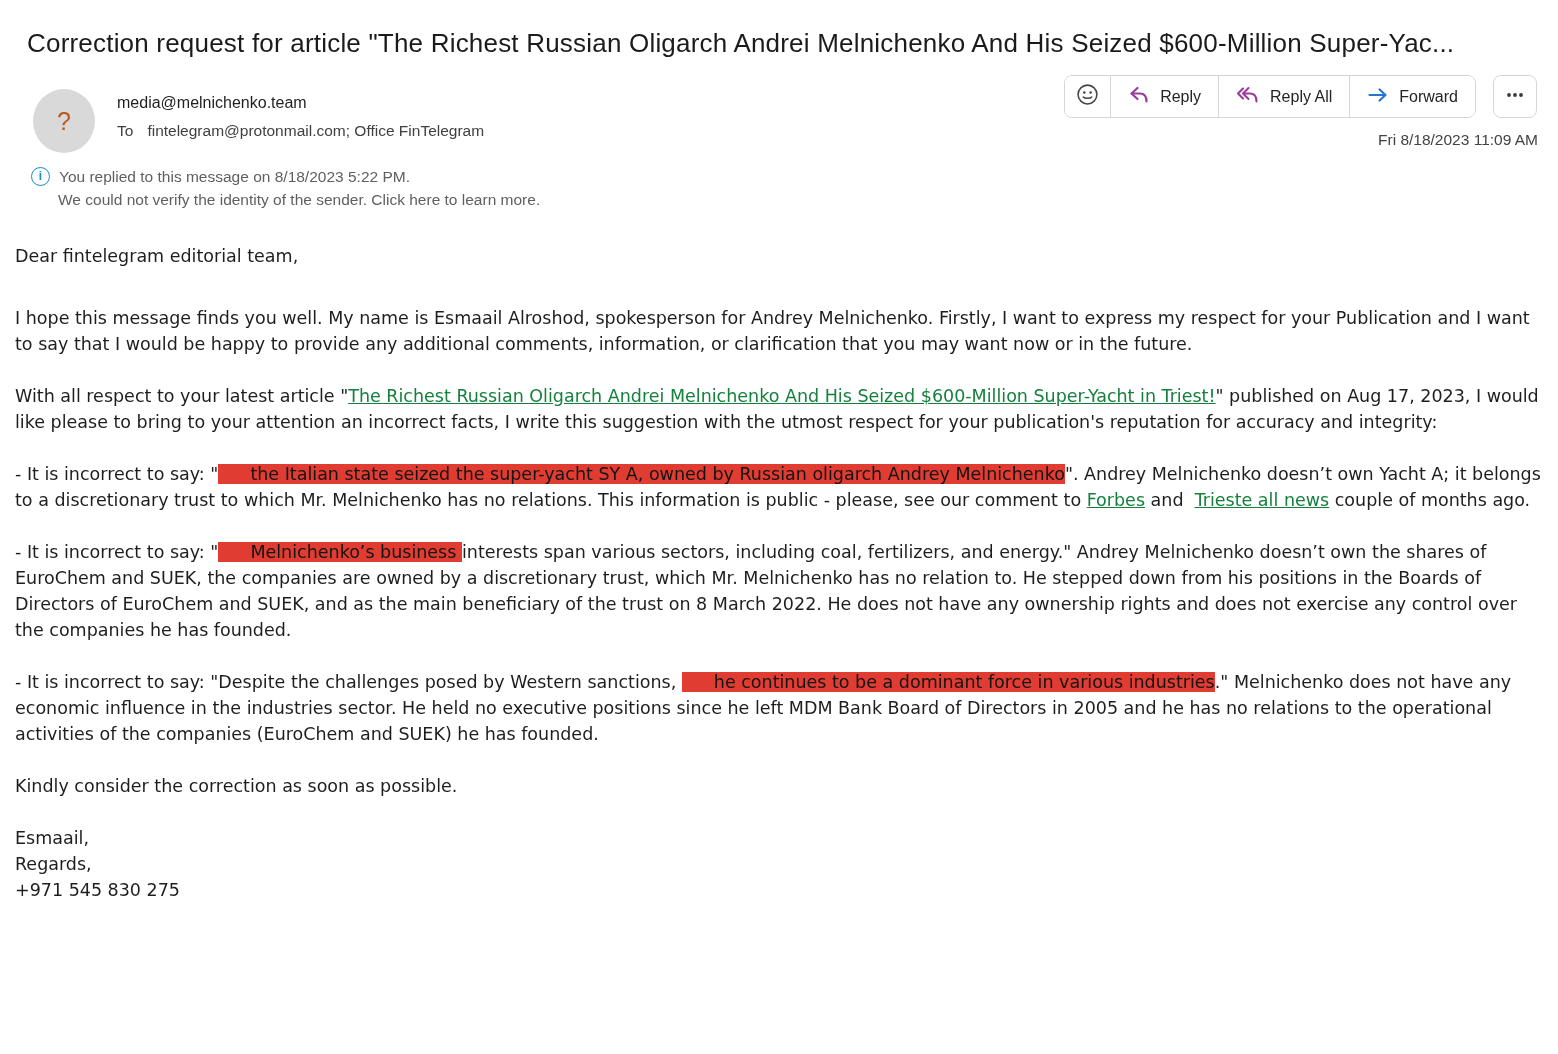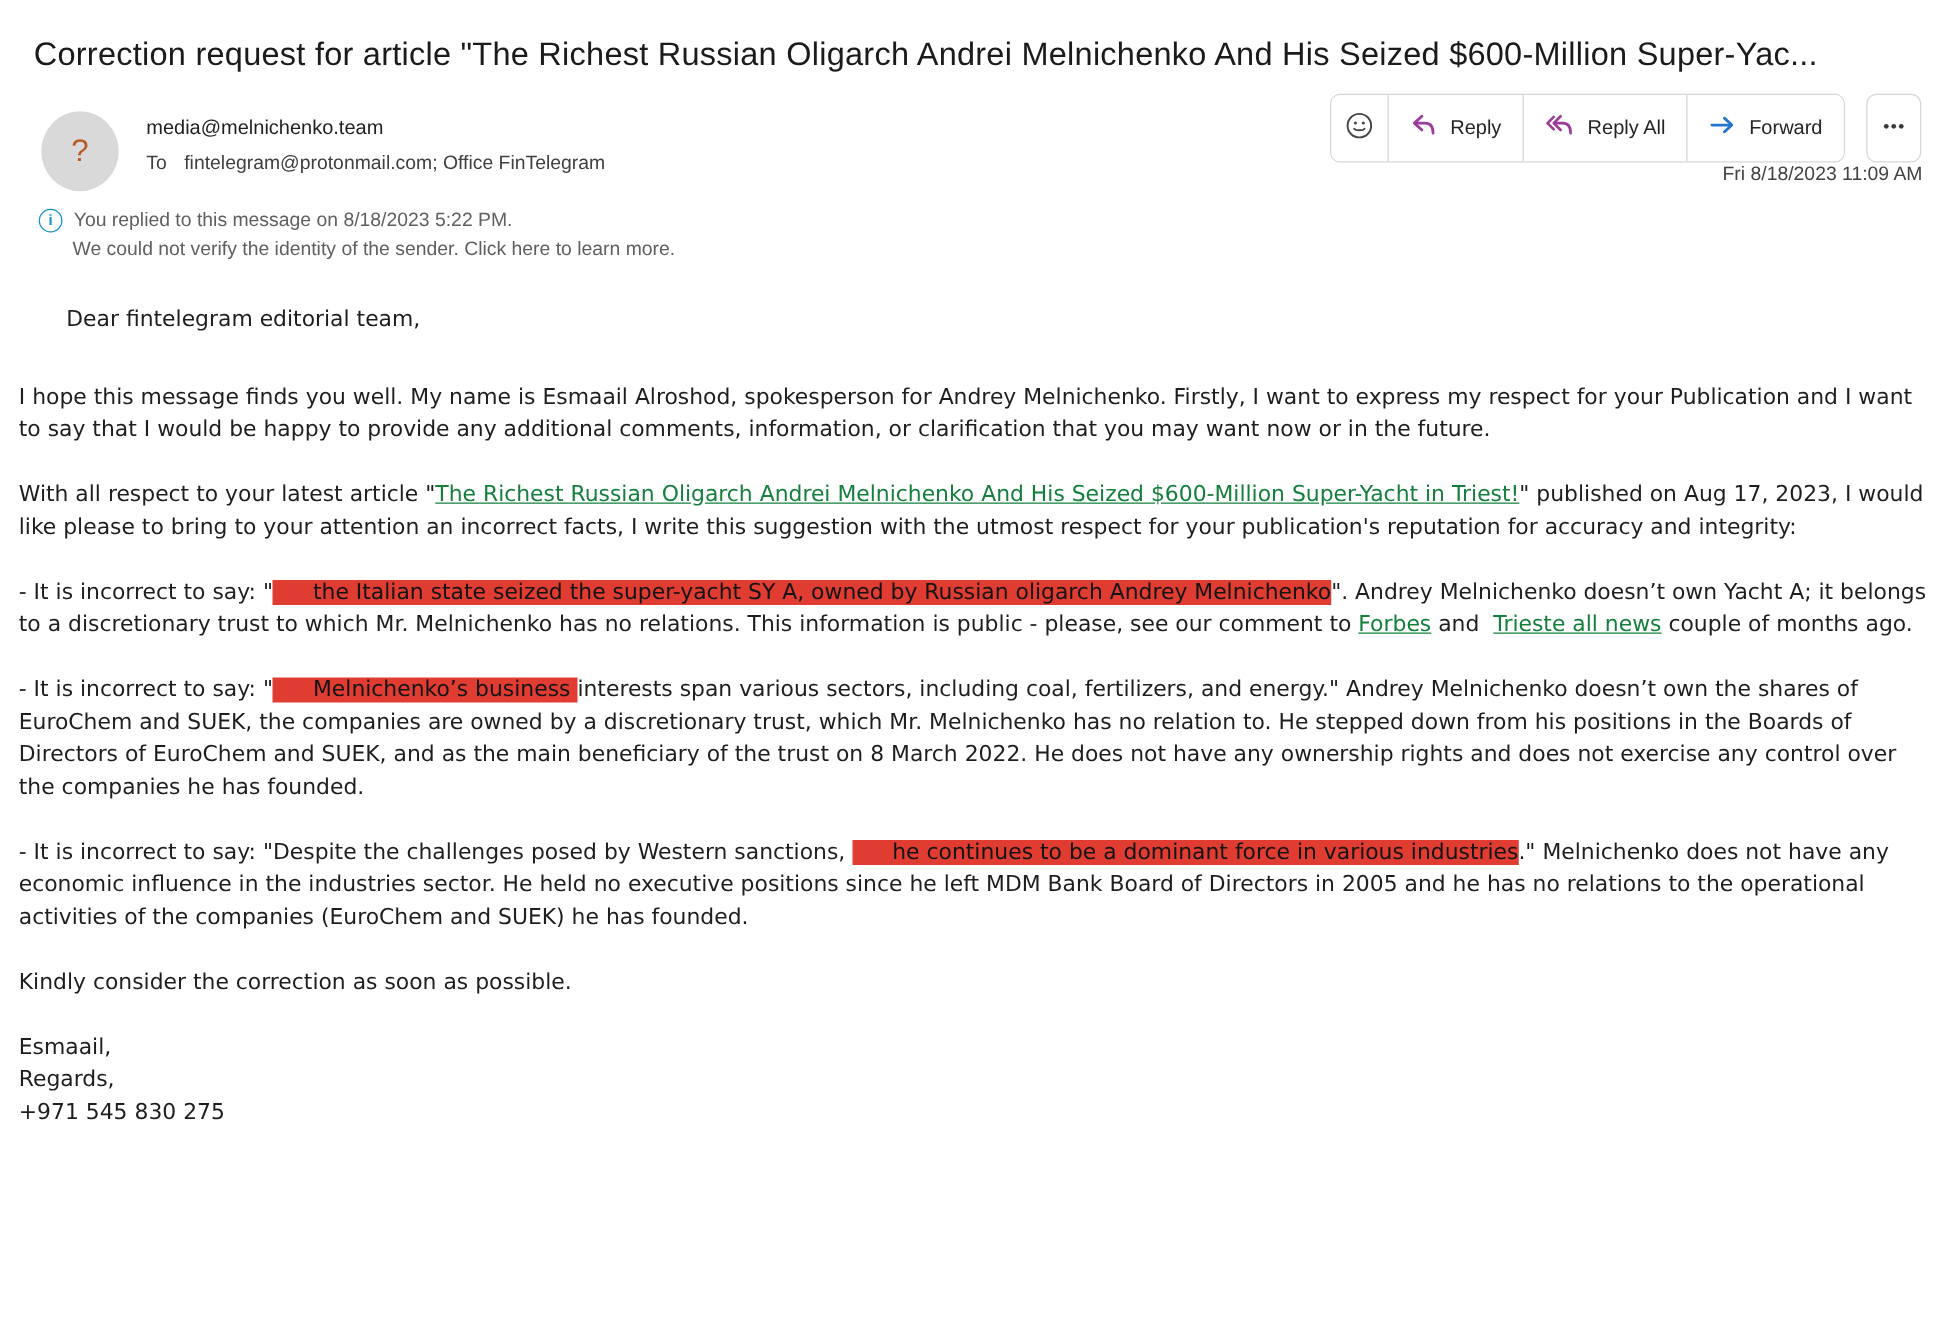--- a/index.html
+++ b/index.html
@@ -17,21 +17,21 @@
     background:#d9d9d9; border-radius:50%;
     display:flex; align-items:center; justify-content:center;
     font-size:25px; color:#b85a25; font-weight:400;
   }
   .sender-block { position:absolute; left:117px; top:94px; }
   .sender-name { font-size:16px; color:#1f1f1f; }
   .to-line { margin-top:10px; font-size:15.5px; color:#404040; }
   .to-label { margin-right:14px; }
 
   
-  .actions { position:absolute; top:75px; right:21px; display:flex; gap:17px; align-items:stretch; height:55px; }
+  .actions { position:absolute; top:75px; right:21px; display:flex; gap:17px; align-items:stretch; height:43px; }
   .btn-group { display:flex; border:1px solid #d6d6d6; border-radius:8px; overflow:hidden; background:#fff; }
   .btn {
     display:flex; align-items:center; gap:10px; padding:0 17px;
     background:#fff; border:none; border-left:1px solid #d6d6d6;
     font-size:16px; color:#242424; cursor:pointer; font-family:inherit;
   }
   .btn:first-child { border-left:none; }
   .btn.icon-only { padding:0 11px; }
   .more-btn {
     width:44px; border:1px solid #d6d6d6; border-radius:8px; background:#fff;
@@ -49,21 +49,21 @@
     display:flex; align-items:center; justify-content:center; flex:0 0 auto;
   }
 
   
   .mail-body {
     position:absolute; left:15px; top:243px; width:1528px;
     font-family:"DejaVu Sans", sans-serif;
     font-size:17.5px; line-height:26px; color:#1e1e1e;
   }
   .mail-body p { margin-top:26px; }
-  .mail-body p.first { margin-top:0;margin-left:38px; }
+  .mail-body p.first { margin-top:0; }
   .mail-body p.gap2 { margin-top:36px; }
   .sig p { margin-top:0; }
   .sig { margin-top:26px; }
   a.body-link { color:#15803d; text-decoration:underline; cursor:pointer; }
   .hl { background:#e03c31; color:#141414;padding-left:32px; }
 </style>
 </head>
 <body>
 
 <div class="subject">Correction request for article "The Richest Russian Oligarch Andrei Melnichenko And His Seized $600-Million Super-Yac...</div>

